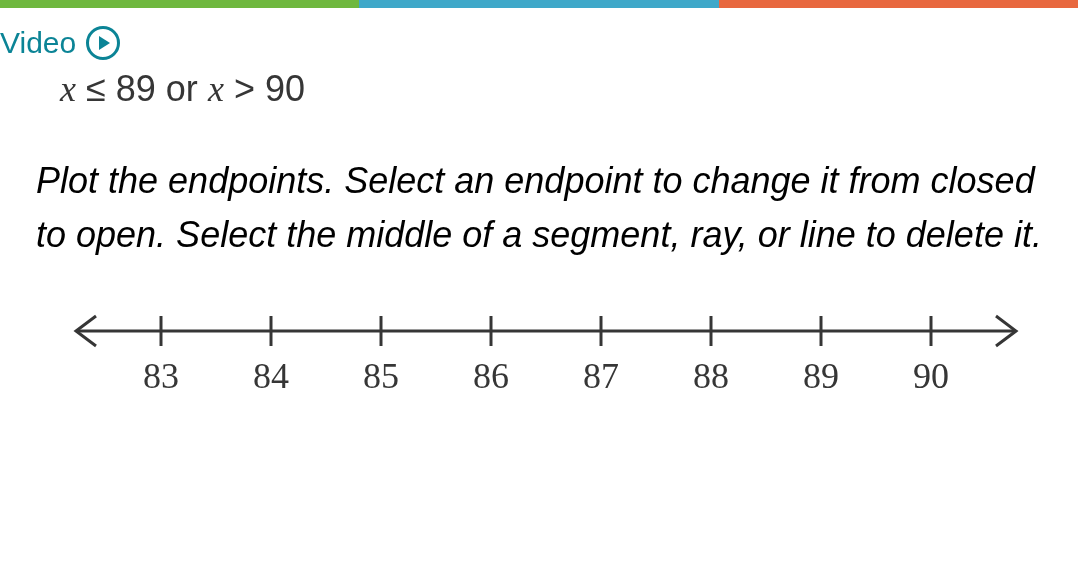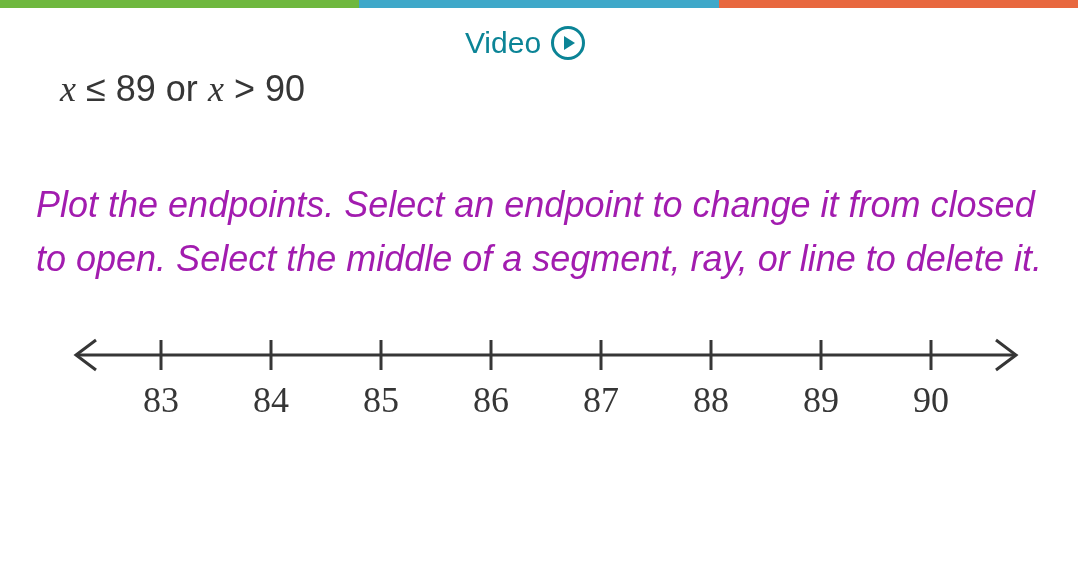--- a/index.html
+++ b/index.html
@@ -21,21 +21,21 @@
       width: 100%;
     }
     .bar-segment {
       flex: 1;
       height: 100%;
     }
     .bar-green { background: #6fb83f; }
     .bar-blue { background: #3fa8c9; }
     .bar-orange { background: #e8683f; }
     .video-link-row {
-      text-align: center;
+      text-align: left;
       padding: 18px 28px 0 0;
     }
     .video-link {
       display: inline-flex;
       align-items: center;
       gap: 10px;
       color: #0b8496;
       font-size: 30px;
       cursor: pointer;
       font-family: Verdana, Geneva, sans-serif;
@@ -64,30 +64,30 @@
       font-size: 36px;
       color: #363636;
       margin-bottom: 40px;
       font-family: Verdana, Geneva, sans-serif;
       font-weight: normal;
     }
     .inequality {
       font-size: 36px;
       color: #363636;
       padding-left: 24px;
-      margin-bottom: 68px;
+      margin-bottom: 44px;
       font-family: Verdana, Geneva, sans-serif;
     }
     .inequality .var {
       font-style: italic;
       font-family: 'Times New Roman', serif;
     }
     .instructions {
       font-size: 36px;
-      color: #a21caf;
+      color: #000000;
       font-style: italic;
       line-height: 1.5;
       margin-bottom: 44px;
       font-family: Verdana, Geneva, sans-serif;
     }
     .numberline-wrap {
       padding: 0 10px;
       text-align: right;
     }
     .numberline-svg {

